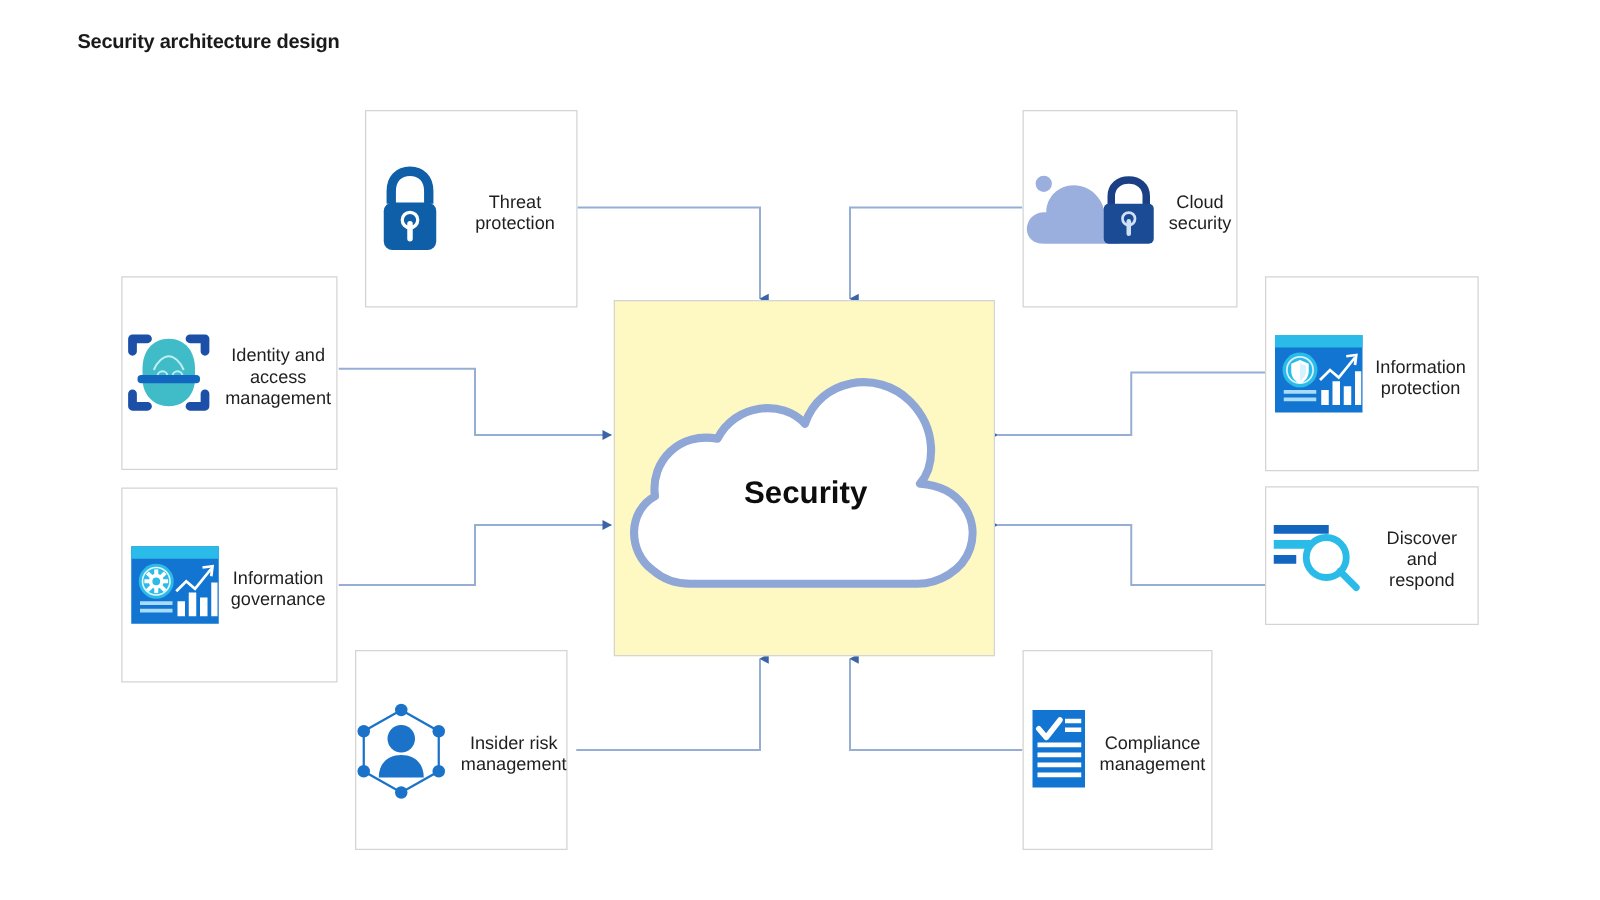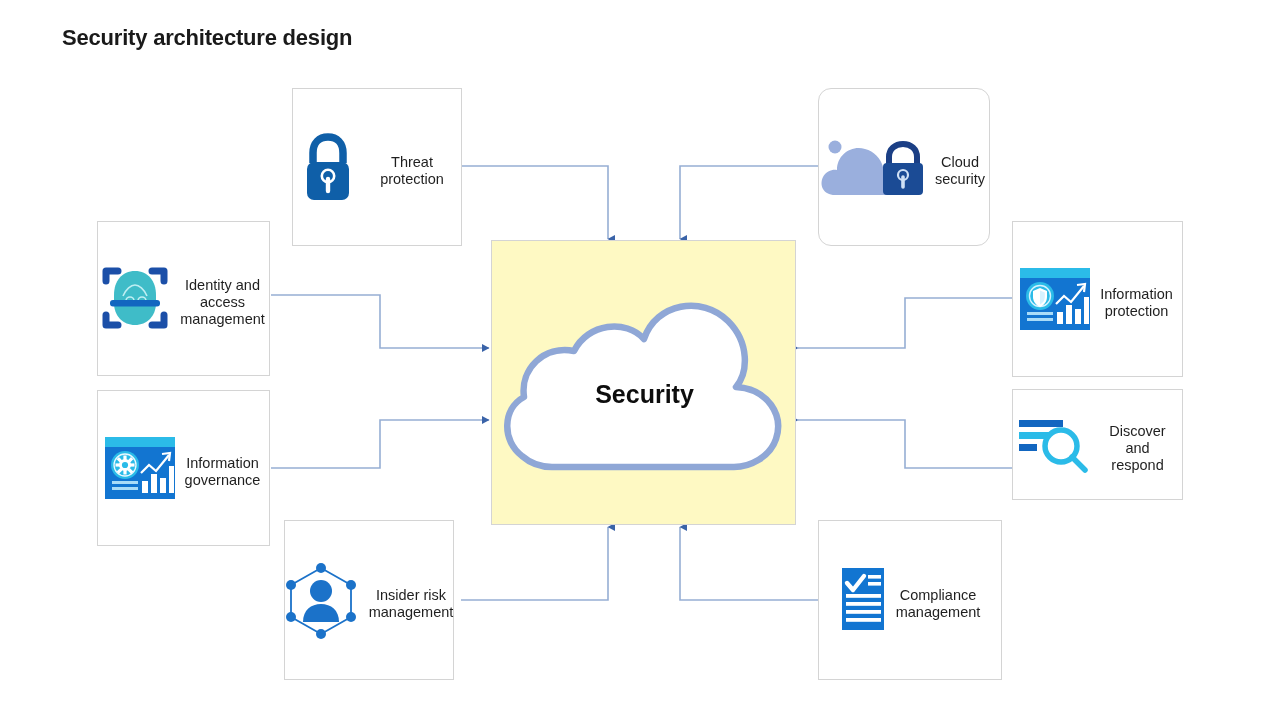--- a/index.html
+++ b/index.html
@@ -11,21 +11,21 @@
     width: 1280px;
     height: 720px;
     position: relative;
     font-family: "Liberation Sans", sans-serif;
     overflow: hidden;
   }
   #page-title {
     position: absolute;
     left: 62px;
     top: 25px;
-    font-size: 22px;
+    font-size: 16px;
     font-weight: bold;
     color: #1a1a1a;
     letter-spacing: -0.2px;
   }
   #canvas {
     position: absolute;
     left: 0;
     top: 0;
     width: 1280px;
     height: 720px;
@@ -158,21 +158,21 @@
       <svg width="70" height="72" viewBox="0 0 70 72">
         <path d="M20,32 L20,22 C20,12 26,6 35,6 C44,6 50,12 50,22 L50,32" fill="none" stroke="#0f5fa8" stroke-width="7.5"></path>
         <rect x="14" y="31" width="42" height="38" rx="7" fill="#0f5fa8"></rect>
         <circle cx="35" cy="45" r="6.2" fill="none" stroke="#ffffff" stroke-width="2.6"></circle>
         <path d="M35,48 L35,60" stroke="#ffffff" stroke-width="4.4" stroke-linecap="round"></path>
       </svg>
     </div>
     <div class="node-label">Threat protection</div>
   </div>
 
-  <div class="node" style="left:818px; top:88px; width:172px; height:158px;border-radius:13px;">
+  <div class="node" style="left:818px; top:88px; width:172px; height:158px;">
     <div class="icon-wrap">
       <svg width="112" height="68" viewBox="0 0 112 68">
         <circle cx="18" cy="14" r="6.5" fill="#9aafdd"></circle>
         <path d="M18,62
                  C6,62 2,52 6,44
                  C9,38 16,36 20,37
                  C20,22 34,12 48,16
                  C57,18 64,26 66,34
                  C80,32 90,42 88,52
                  C87,58 82,62 76,62 Z" fill="#9aafdd"></path>
@@ -288,21 +288,21 @@
         <circle cx="12" cy="57" r="5" fill="#1b72c9"></circle>
         <circle cx="12" cy="25" r="5" fill="#1b72c9"></circle>
         <circle cx="42" cy="31" r="11" fill="#1b72c9"></circle>
         <path d="M24,62 C24,50 32,44 42,44 C52,44 60,50 60,62 Z" fill="#1b72c9"></path>
       </svg>
     </div>
     <div class="node-label">Insider risk
 management</div>
   </div>
 
-  <div class="node" style="left:818px; top:520px; width:184px; height:160px;">
+  <div class="node" style="left:818px; top:520px; width:152px; height:160px;">
     <div class="icon-wrap">
       <svg width="56" height="70" viewBox="0 0 56 70">
         <rect x="8" y="3" width="42" height="62" fill="#1275d1"></rect>
         <path d="M13,18 L19,25 L30,11" fill="none" stroke="#ffffff" stroke-width="4.4" stroke-linecap="round" stroke-linejoin="round"></path>
         <rect x="34" y="10" width="13" height="3.6" fill="#ffffff"></rect>
         <rect x="34" y="17" width="13" height="3.6" fill="#ffffff"></rect>
         <rect x="12" y="29" width="35" height="3.8" fill="#ffffff"></rect>
         <rect x="12" y="37" width="35" height="3.8" fill="#ffffff"></rect>
         <rect x="12" y="45" width="35" height="3.8" fill="#ffffff"></rect>
         <rect x="12" y="53" width="35" height="3.8" fill="#ffffff"></rect>

